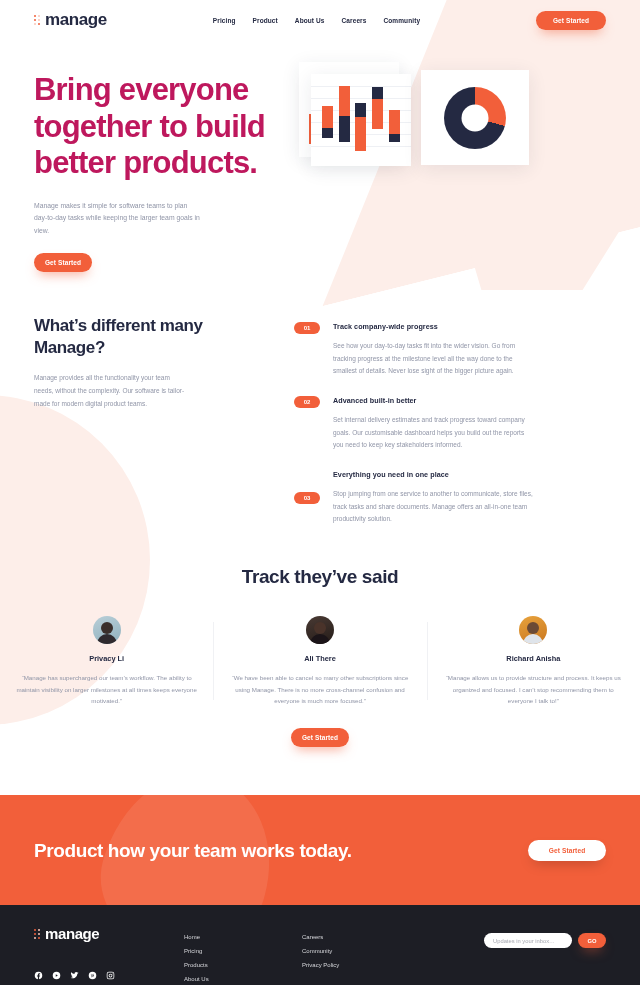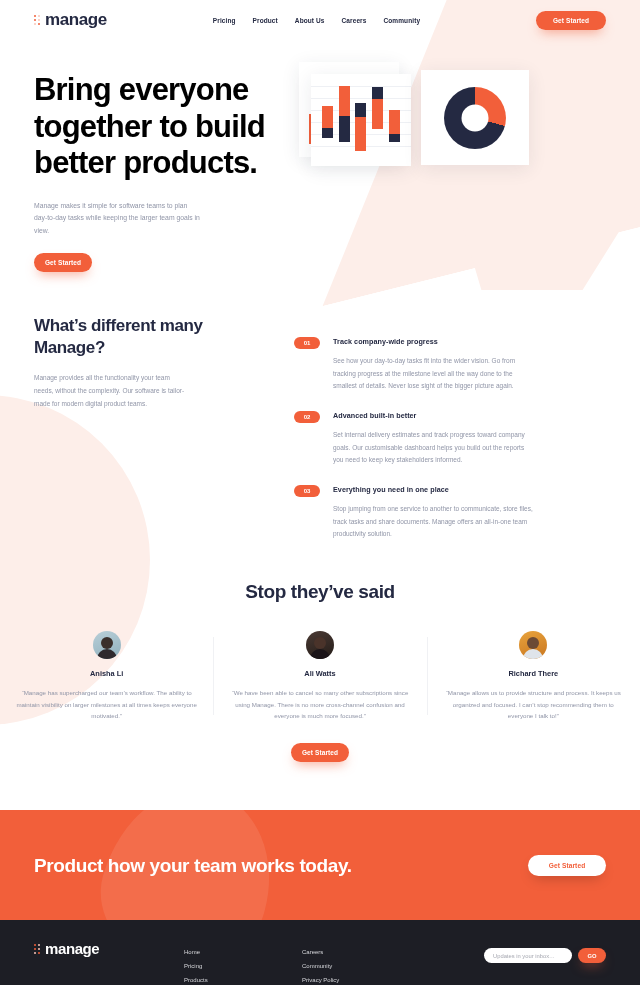--- a/index.html
+++ b/index.html
@@ -55,21 +55,21 @@
     box-shadow:0 6px 12px -4px rgba(242,95,58,.55);
     letter-spacing:0.1px;
   }
   .btn-nav { margin-left:auto; width:70px; height:19px; font-size:6.5px; }
 
   
   .hero { position:relative; z-index:3; display:flex; padding:22px 34px 0; }
   .hero-left { width:265px; padding-top:10px; }
   .hero h1 {
     font-size:31px; line-height:1.18; font-weight:700;
-    letter-spacing:-0.8px; color:#000000;
+    letter-spacing:-0.8px; color:#be185d;
   }
   .hero p {
     margin-top:18px; width:168px;
     font-size:6.8px; line-height:1.85; color:#9095a7;
   }
   .btn-hero { margin-top:16px; width:58px; height:19px; font-size:6.5px; }
 
   .hero-right { position:relative; flex:1; height:215px; }
   .card { position:absolute; background:#fff; box-shadow:0 4px 18px rgba(36,41,66,.09); }
   .card-bars { left:12px; top:12px; width:100px; height:92px; overflow:hidden; }
@@ -95,23 +95,23 @@
     display:flex; align-items:flex-end; padding:0 0 5px 6px; }
   .stat-val { flex:1; background:#fbfbfc; color:#242942; font-size:6.5px; font-weight:700;
     display:flex; align-items:flex-end; justify-content:center; padding-bottom:5px; }
 
   
   .different { position:relative; z-index:3; display:flex; padding:38px 34px 0; gap:30px; }
   .diff-left { width:230px; }
   .diff-left h2 { font-size:17px; line-height:1.3; font-weight:700; letter-spacing:-0.4px; }
   .diff-left p { margin-top:13px; width:155px; font-size:6.5px; line-height:1.95; color:#9095a7; }
 
-  .features { flex:1; padding-top:7px;margin-top:15px; }
+  .features { flex:1; padding-top:7px; }
   .feature { display:flex; gap:13px; margin-bottom:18px; }
-  .feature:last-child { margin-bottom:0; }
+  .feature:last-child { margin-bottom:0;align-items:center; }
   .fnum { flex:0 0 auto; width:26px; height:12px; border-radius:7px; background:#f25f3a;
     color:#fff; font-size:6px; font-weight:700; display:flex; align-items:center; justify-content:center; }
   .ftxt h3 { font-size:7.2px; font-weight:700; color:#242942; letter-spacing:0.05px; }
   .ftxt p { margin-top:9px; font-size:6.5px; line-height:1.95; color:#9095a7; max-width:200px; }
 
   
   .testimonials { position:relative; z-index:3; margin-top:40px; text-align:center; }
   .testimonials h2 { font-size:19px; font-weight:700; letter-spacing:-0.4px; }
   .tlist { display:flex; margin-top:28px; }
   .tcard { flex:1; padding:0 14px; position:relative; }
@@ -269,44 +269,44 @@
         <span class="fnum">03</span>
         <div class="ftxt">
           <h3>Everything you need in one place</h3>
           <p>Stop jumping from one service to another to communicate, store files, track tasks and share documents. Manage offers an all-in-one team productivity solution.</p>
         </div>
       </div>
     </div>
   </section>
 
   <section class="testimonials">
-    <h2>Stop they’ve said</h2>
+    <h2>Track they’ve said</h2>
     <div class="tlist">
       <div class="tcard">
         <div class="avatar av1">
             <span class="body"></span>
             <span class="head"></span>
           </div>
-        <div class="tname">Anisha Li</div>
+        <div class="tname">Privacy Li</div>
         <div class="tquote">“Manage has supercharged our team’s workflow. The ability to maintain visibility on larger milestones at all times keeps everyone motivated.”</div>
       </div>
       <div class="tcard">
         <div class="avatar av2">
             <span class="body"></span>
             <span class="head"></span>
           </div>
-        <div class="tname">Ali Watts</div>
+        <div class="tname">Ali There</div>
         <div class="tquote">“We have been able to cancel so many other subscriptions since using Manage. There is no more cross-channel confusion and everyone is much more focused.”</div>
       </div>
       <div class="tcard">
         <div class="avatar av3">
             <span class="body"></span>
             <span class="head"></span>
           </div>
-        <div class="tname">Richard There</div>
+        <div class="tname">Richard Anisha</div>
         <div class="tquote">“Manage allows us to provide structure and process. It keeps us organized and focused. I can’t stop recommending them to everyone I talk to!”</div>
       </div>
     </div>
     <button class="btn btn-testi">Get Started</button>
   </section>
 
   <section class="cta">
     <div class="cta-blob"></div>
     <h2>Product how your team works today.</h2>
     <button class="btn btn-cta">Get Started</button>

